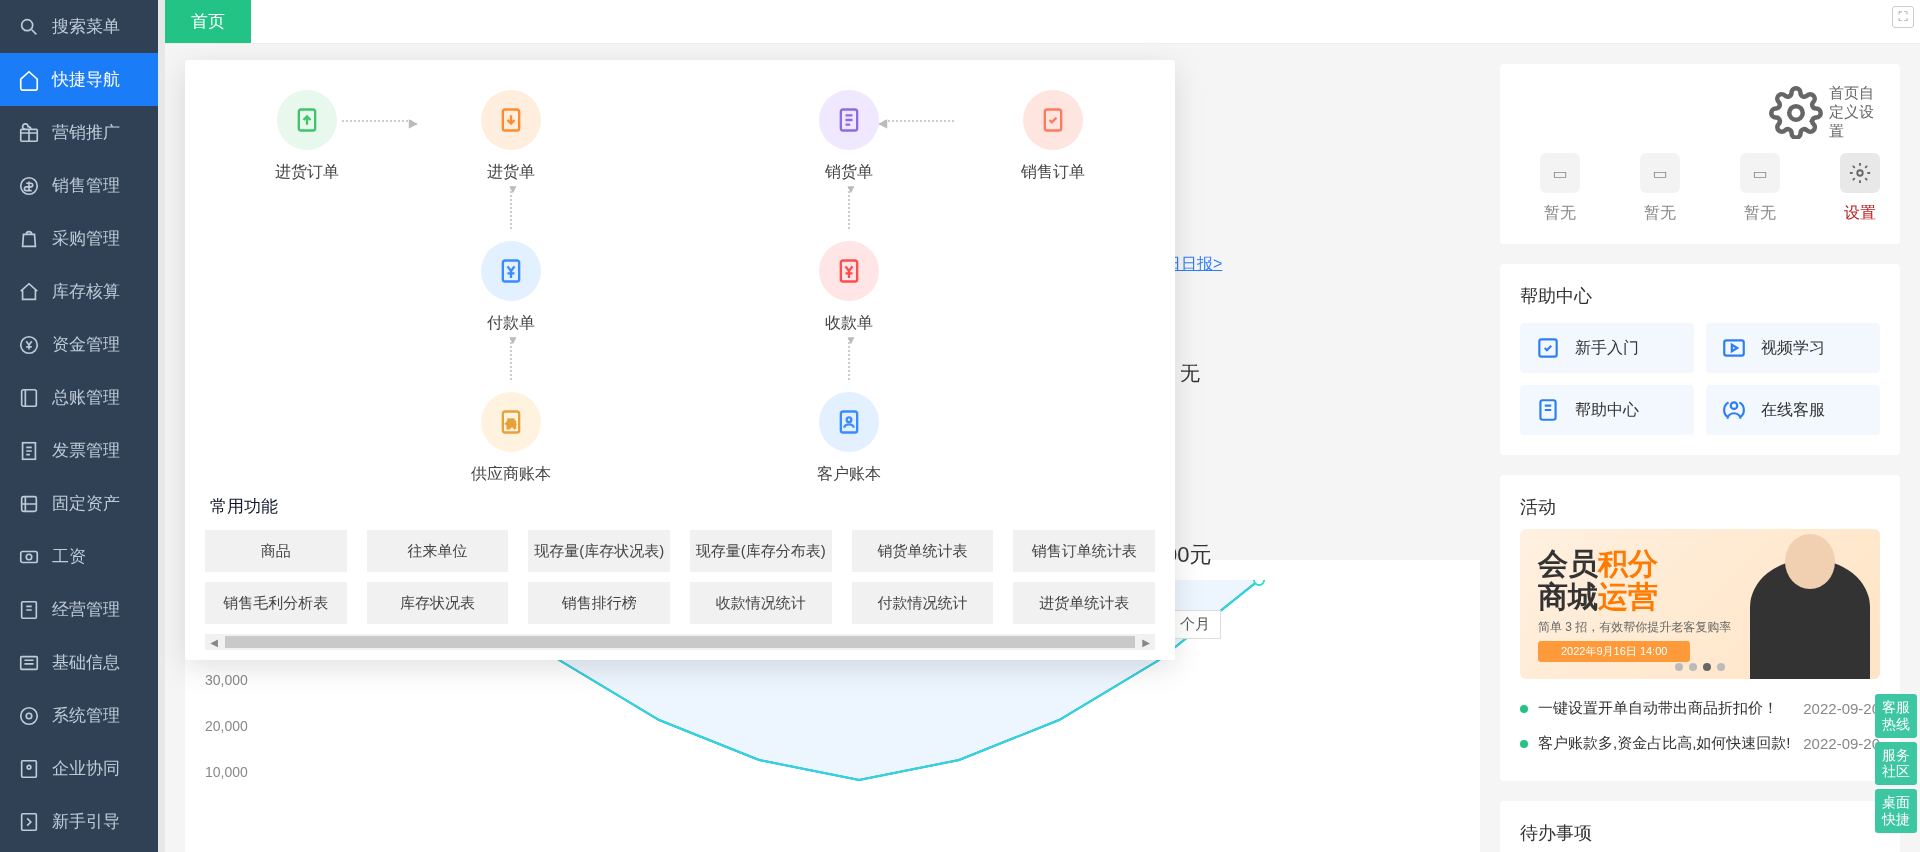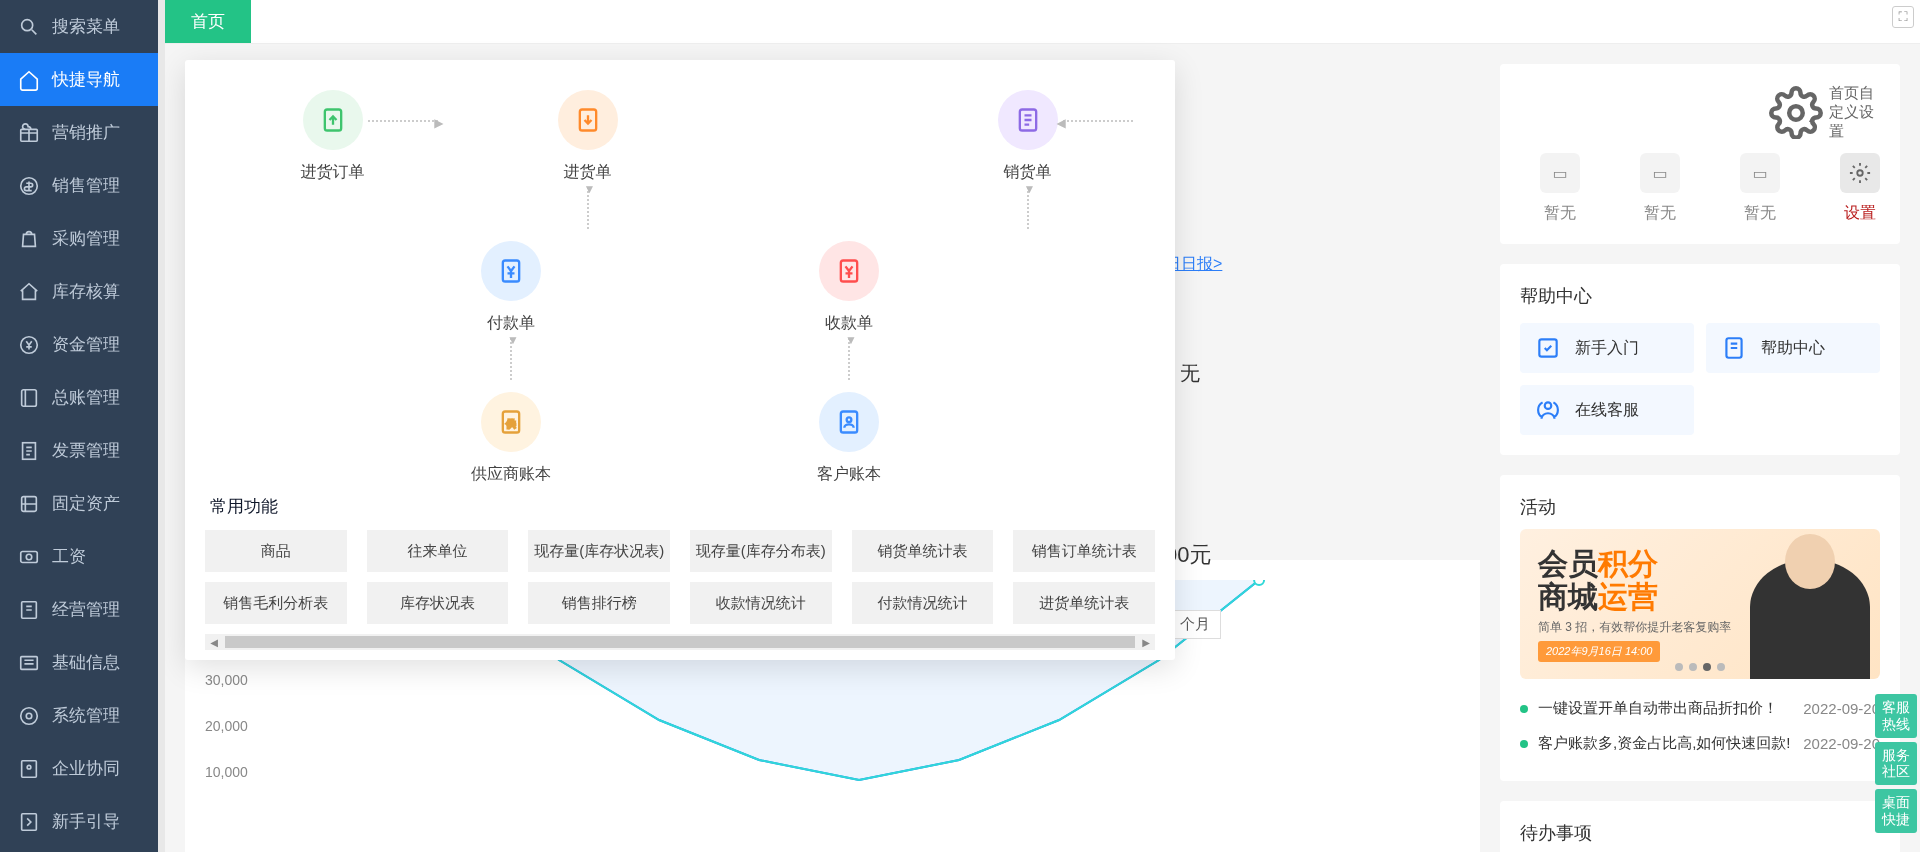--- a/index.html
+++ b/index.html
@@ -29,21 +29,21 @@
 .help-item { background: #f3f8ff; border-radius: 4px; padding: 12px 15px; display: flex; align-items: center; gap: 14px; font-size: 16px; color: #333; }
 .help-item .hic { width: 26px; height: 26px; color: #2c7ef8; }
 
 .section-title { font-size: 18px; color: #333; margin-bottom: 5px; }
 
 .activity-banner { margin-top: 10px; height: 150px; background: linear-gradient(135deg,#fff0e0,#ffe4c4); border-radius: 6px; position: relative; overflow: hidden; display: flex; }
 .banner-text { padding: 18px; flex: 1; }
 .banner-big { font-size: 30px; font-weight: bold; color: #333; line-height: 1.1; }
 .banner-big .o { color: #ff7a00; }
 .banner-sub { font-size: 12px; color: #666; margin-top: 6px; }
-.banner-time { display: inline-block; background: #ff9a3a; color: #fff; font-size: 11px; padding: 3px 8px; border-radius: 3px; margin-top: 5px; font-style: italic; }
+.banner-time { display: inline-block; background: #ff9a3a; color: #fff; font-size: 11px; padding: 3px 23px; border-radius: 3px; margin-top: 5px; }
 .banner-person { width: 120px; background: #333; border-radius: 50% 50% 0 0 / 40% 40% 0 0; margin-top: 30px; margin-right: 10px; position: relative; }
 .banner-face { position: absolute; top: -25px; left: 35px; width: 50px; height: 55px; background: #f0d0b0; border-radius: 50%; }
 .banner-dots { position: absolute; bottom: 8px; left: 50%; transform: translateX(-50%); display: flex; gap: 6px; }
 .banner-dot { width: 8px; height: 8px; border-radius: 50%; background: #bbb; }
 .banner-dot.on { background: #666; }
 
 .news-item { display: flex; align-items: center; font-size: 15px; padding: 8px 0; color: #333; }
 .news-item .bullet { width: 8px; height: 8px; background: #23c386; border-radius: 50%; margin-right: 10px; }
 .news-item .date { margin-left: auto; color: #888; }
 
@@ -260,20 +260,27 @@
         <div class="help-grid" id="help-items">
             <div class="help-item">
               <svg class="hic" viewBox="0 0 24 24" fill="none" stroke="currentColor" stroke-width="2">
                 <path d="M9 12l2 2 4-4"></path>
                 <rect x="4" y="4" width="16" height="16" rx="2"></rect>
               </svg>
               <span>新手入门</span>
             </div>
             <div class="help-item">
               <svg class="hic" viewBox="0 0 24 24" fill="none" stroke="currentColor" stroke-width="2">
+                <rect x="3" y="5" width="18" height="14" rx="2"></rect>
+                <path d="M10 9l5 3-5 3z"></path>
+              </svg>
+              <span>视频学习</span>
+            </div>
+            <div class="help-item">
+              <svg class="hic" viewBox="0 0 24 24" fill="none" stroke="currentColor" stroke-width="2">
                 <rect x="5" y="3" width="14" height="18" rx="2"></rect>
                 <path d="M9 8h6M9 12h6"></path>
               </svg>
               <span>帮助中心</span>
             </div>
             <div class="help-item">
               <svg class="hic" viewBox="0 0 24 24" fill="none" stroke="currentColor" stroke-width="2">
                 <circle cx="12" cy="8" r="3"></circle>
                 <path d="M6 20c0-3 3-5 6-5s6 2 6 5M17 5a8 8 0 010 14M7 5a8 8 0 000 14"></path>
               </svg>
@@ -381,20 +388,29 @@
           </svg>
         </div>
       <span>销货单</span>
       <div class="dotted-h" style="left:110px">
           <span class="arrowL">◀</span>
         </div>
       <div class="dotted-v">
           <span class="arrow">▼</span>
         </div>
     </div>
+    <div class="flow-item">
+      <div class="flow-circle c-salmon">
+          <svg viewBox="0 0 24 24" fill="none" stroke="currentColor" stroke-width="2">
+            <rect x="5" y="3" width="14" height="18" rx="2"></rect>
+            <path d="M9 12l2 2 4-4"></path>
+          </svg>
+        </div>
+      <span>销售订单</span>
+    </div>
   </div>
 
   <div class="flow-row">
     <div style="width:150px"></div>
     <div class="flow-item">
       <div class="flow-circle c-blue">
           <svg viewBox="0 0 24 24" fill="none" stroke="currentColor" stroke-width="2">
             <rect x="5" y="3" width="14" height="18" rx="2"></rect>
             <path d="M9 8l3 4 3-4M9 14h6M12 12v6"></path>
           </svg>

